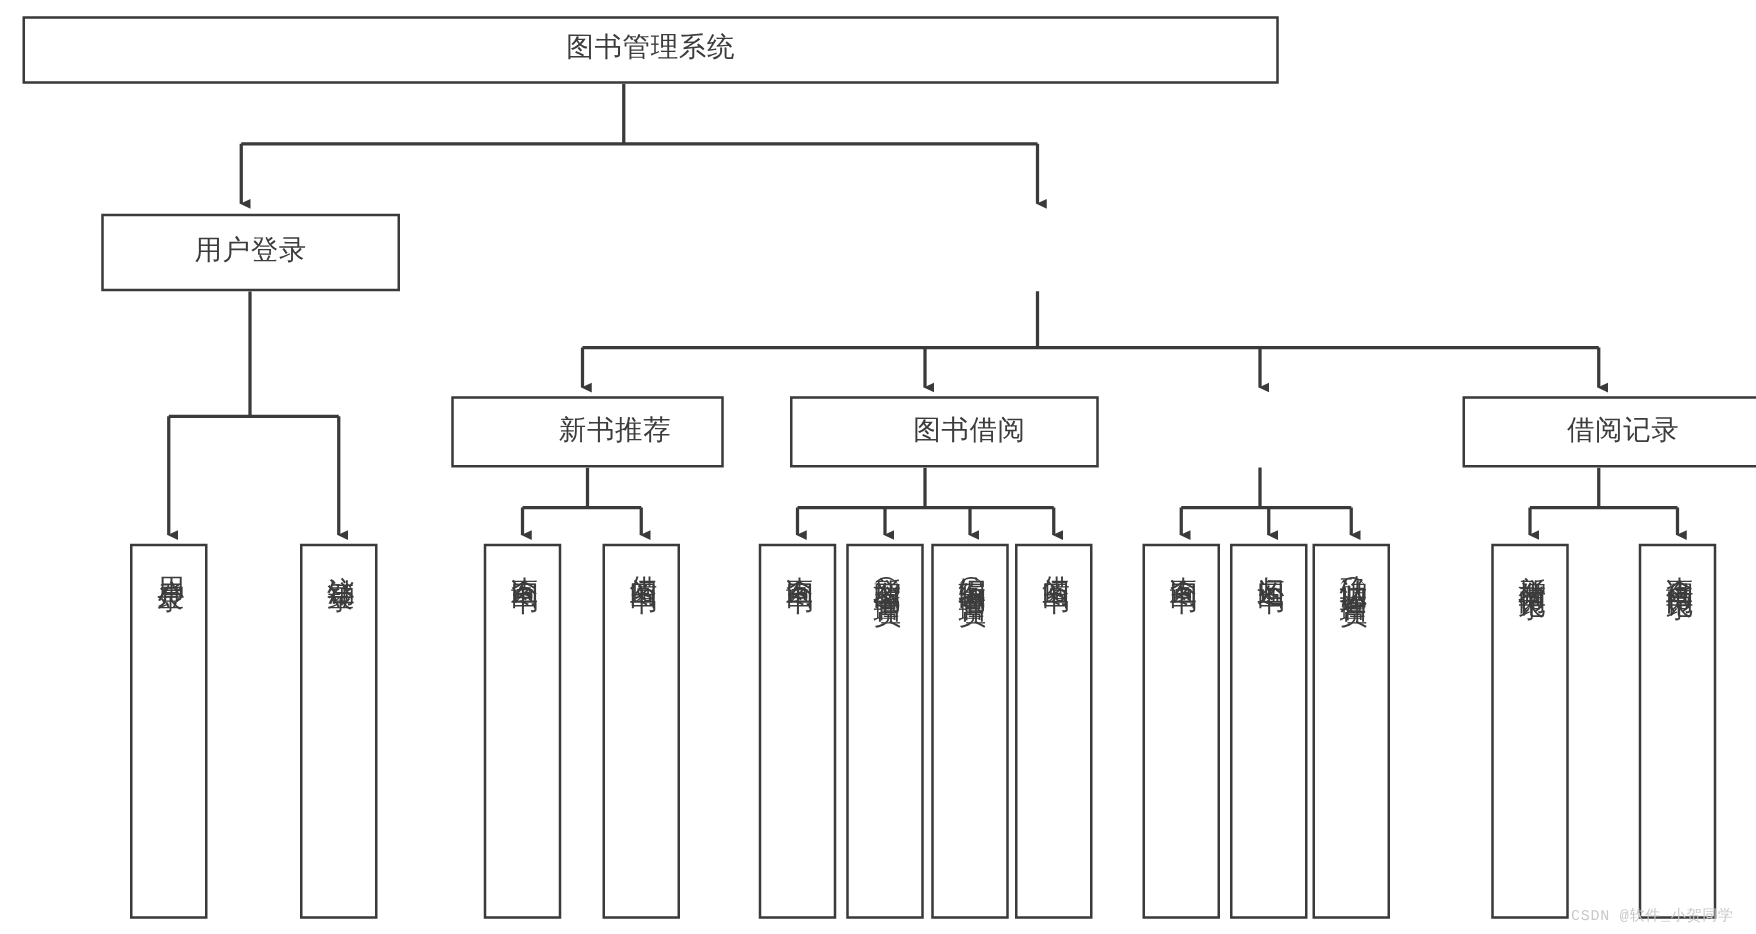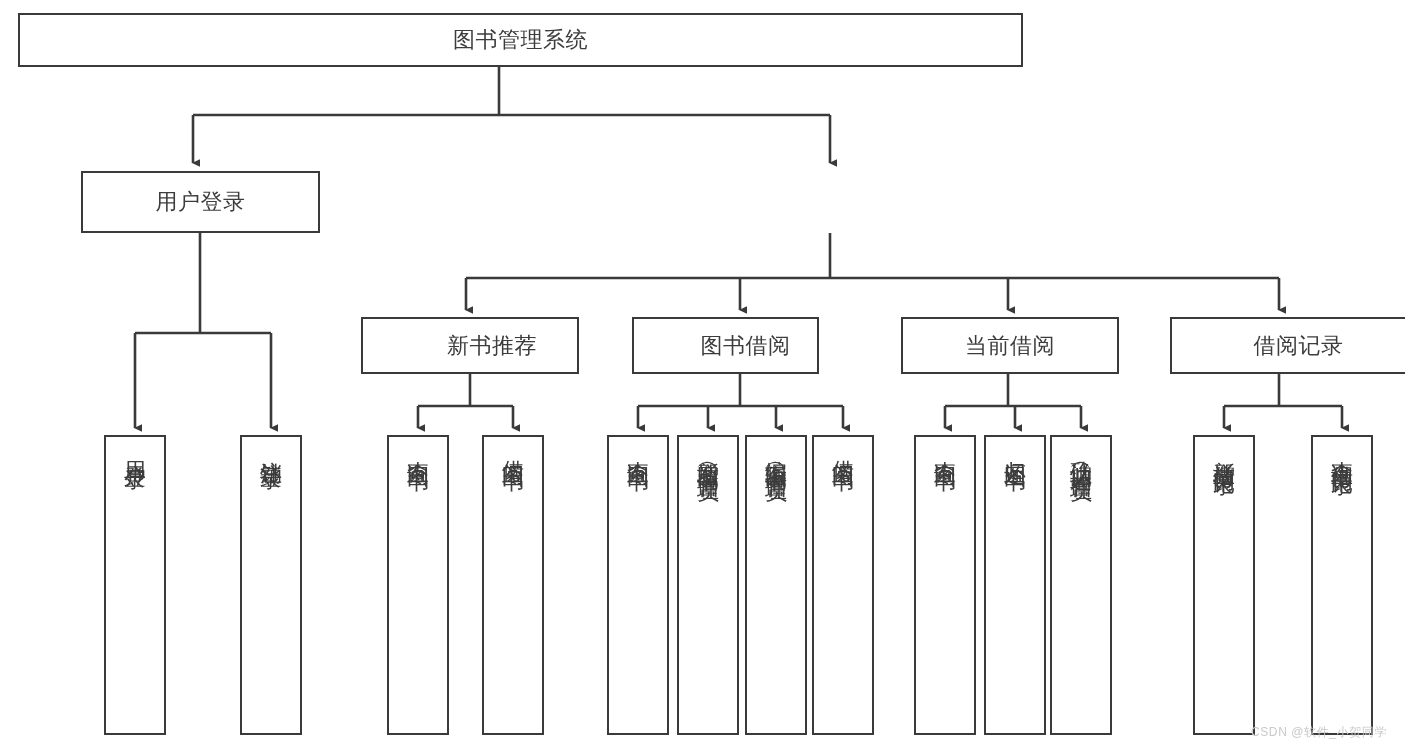--- a/index.html
+++ b/index.html
@@ -9,20 +9,21 @@
   }
   body {
     font-family: "Liberation Sans", "DejaVu Sans", sans-serif;
   }
   #canvas {
     position: relative;
     width: 1405px;
     height: 747px;
     background: #ffffff;
     overflow: hidden;
+    font-family: Liberation Mono, monospace;
   }
   svg#wires {
     position: absolute;
     left: 0;
     top: 0;
     width: 1405px;
     height: 747px;
   }
   .node {
     position: absolute;
@@ -125,25 +126,22 @@
     <span class="label">图书管理系统</span>
   </div>
 
   <div class="node horiz" style="left:81px; top:171px; width:239px; height:62px;">
     <span class="label">用户登录</span>
   </div>
 
   <div class="node horiz" style="left:361px; top:317px; width:218px; height:57px;padding-left:44px;">
     <span class="label">新书推荐</span>
   </div>
-  <div class="node horiz" style="left:632px; top:317px; width:187px; height:57px;padding-left:40px;">
+  <div class="node horiz" style="left:632px; top:317px; width:247px; height:57px;padding-left:40px;">
     <span class="label">图书借阅</span>
-  </div>
-  <div class="node horiz" style="left:901px; top:317px; width:218px; height:57px;">
-    <span class="label">当前借阅</span>
   </div>
   <div class="node horiz" style="left:1170px; top:317px; width:257px; height:57px;">
     <span class="label">借阅记录</span>
   </div>
 
   <div class="node vert" style="left:104px; top:435px; width:62px; height:300px;">
     <span class="label">用户登录</span>
   </div>
   <div class="node vert" style="left:240px; top:435px; width:62px; height:300px;">
     <span class="label">注销登录</span>

